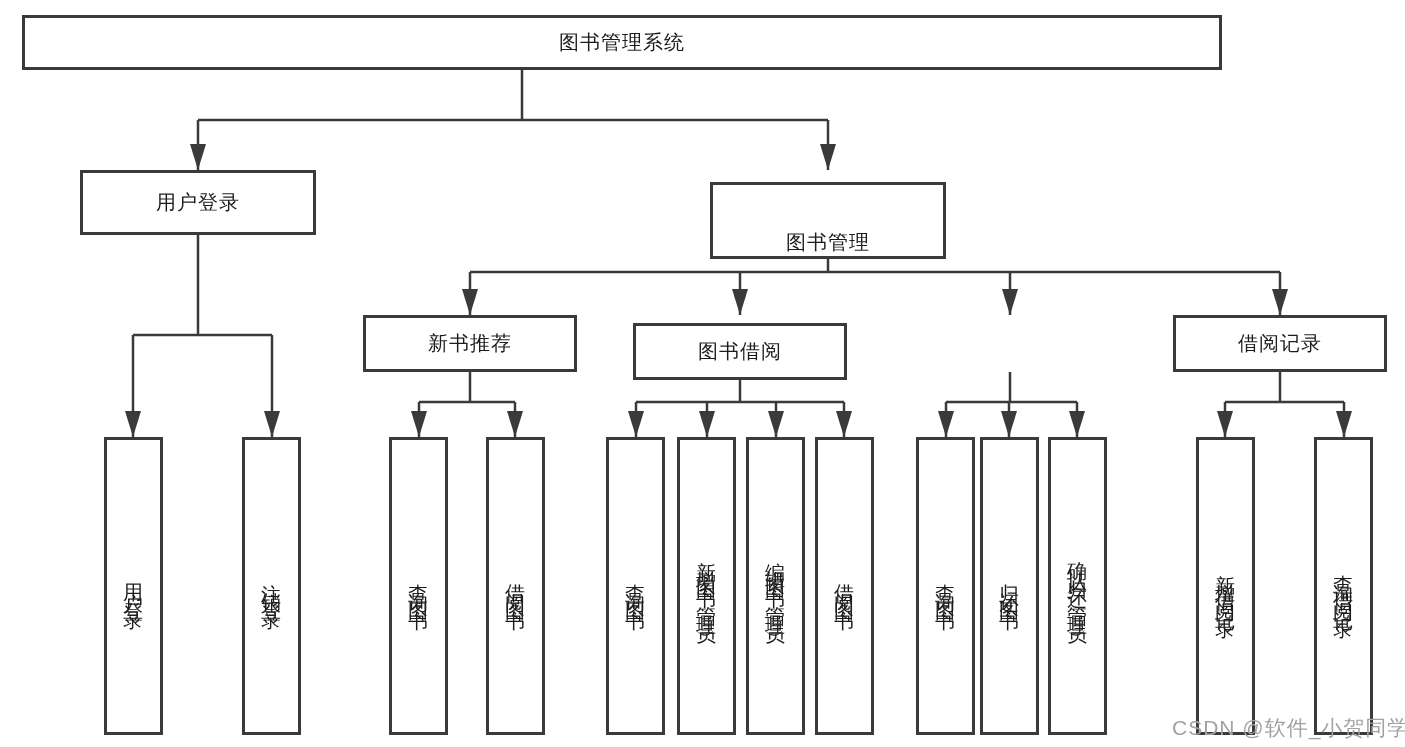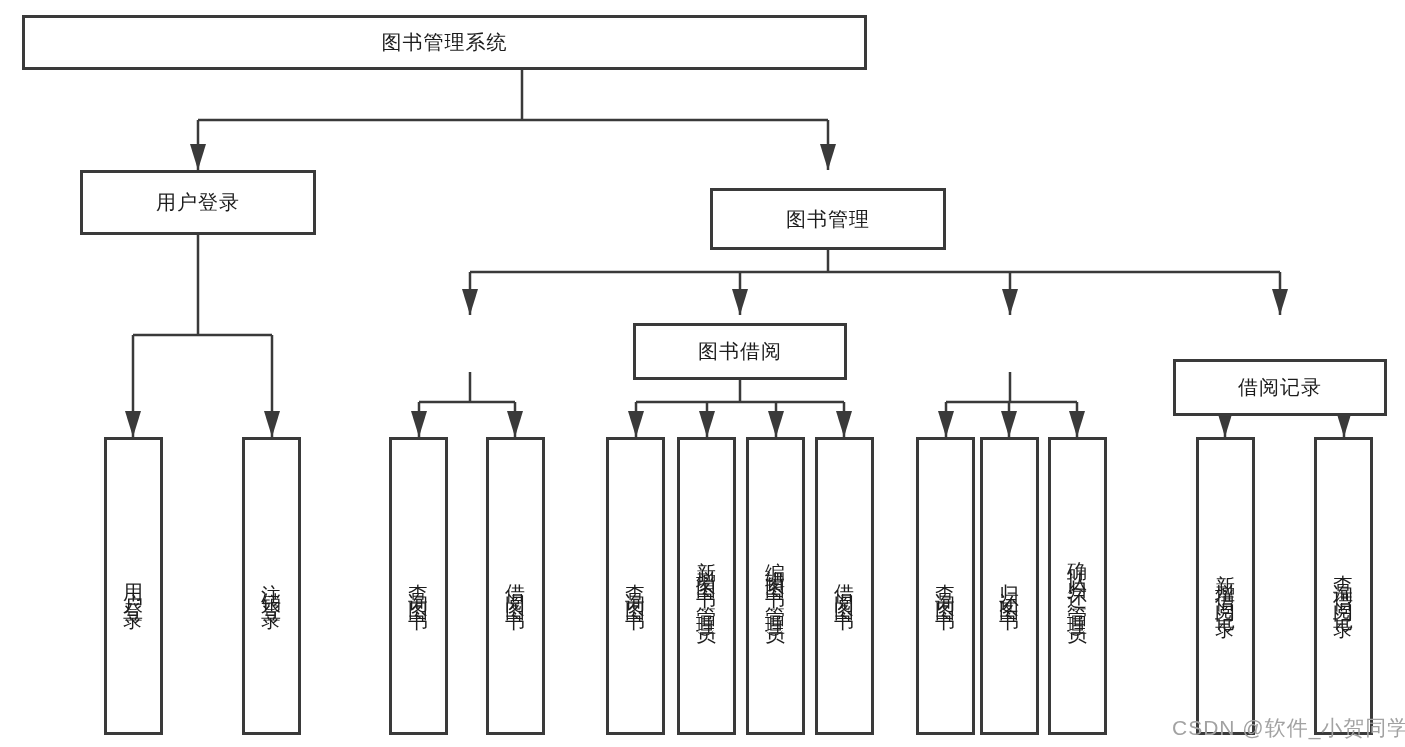--- a/index.html
+++ b/index.html
@@ -85,35 +85,38 @@
       <line x1="776" y1="402" x2="776" y2="437" marker-end="url(#arrow)"></line>
       <line x1="844" y1="402" x2="844" y2="437" marker-end="url(#arrow)"></line>
       <line x1="946" y1="402" x2="946" y2="437" marker-end="url(#arrow)"></line>
       <line x1="1009" y1="402" x2="1009" y2="437" marker-end="url(#arrow)"></line>
       <line x1="1077" y1="402" x2="1077" y2="437" marker-end="url(#arrow)"></line>
       <line x1="1225" y1="402" x2="1225" y2="437" marker-end="url(#arrow)"></line>
       <line x1="1344" y1="402" x2="1344" y2="437" marker-end="url(#arrow)"></line>
     </g>
   </svg>
 
-  <div class="box h-box" style="left:22px; top:15px; width:845px; height:55px;">
+  <div class="box h-box" style="left:22px; top:15px; width:1200px; height:55px;">
     <span>图书管理系统</span>
   </div>
 
   <div class="box h-box" style="left:80px; top:170px; width:236px; height:65px;">
     <span>用户登录</span>
   </div>
-  <div class="box h-box" style="left:710px; top:188px; width:236px; height:62px;">
+  <div class="box h-box" style="left:710px; top:182px; width:236px; height:77px;align-items:flex-end;">
     <span>图书管理</span>
   </div>
 
+  <div class="box h-box" style="left:363px; top:315px; width:214px; height:57px;">
+    <span>新书推荐</span>
+  </div>
   <div class="box h-box" style="left:633px; top:315px; width:214px; height:57px;margin-top:8px;">
     <span>图书借阅</span>
   </div>
-  <div class="box h-box" style="left:1173px; top:315px; width:214px; height:57px;margin-top:44px;">
+  <div class="box h-box" style="left:1173px; top:315px; width:214px; height:57px;">
     <span>借阅记录</span>
   </div>
 
   <div class="box v-box" style="left:104px; top:437px; width:59px; height:298px;">
     <span>用户登录</span>
   </div>
   <div class="box v-box" style="left:242px; top:437px; width:59px; height:298px;">
     <span>注销登录</span>
   </div>
 

